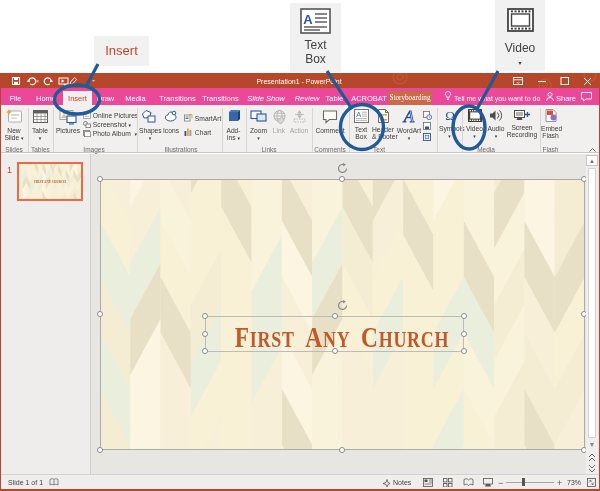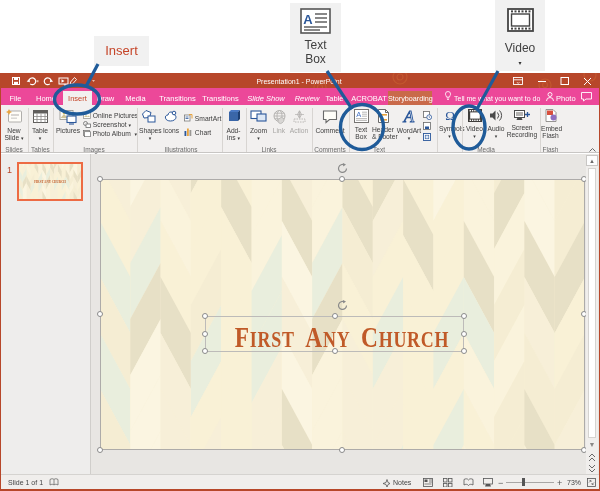--- a/index.html
+++ b/index.html
@@ -137,30 +137,30 @@
     <div class="tab" style="left:34px;width:24px;">Home</div>
     <div class="tab" style="left:63px;width:29px;background:#f2f0ef;color:#c54428;">Insert</div>
     <div class="tab" style="left:94px;width:23px;">Draw</div>
     <div class="tab" style="left:122px;width:27px;">Media</div>
     <div class="tab" style="left:157px;width:41px;">Transitions</div>
     <div class="tab" style="left:200px;width:41px;">Transitions</div>
     <div class="tab" style="left:245px;width:42px;font-style:italic;">Slide Show</div>
     <div class="tab" style="left:291px;width:32px;font-style:italic;">Review</div>
     <div class="tab" style="left:324px;width:21px;">Table</div>
     <div class="tab" style="left:350px;width:38px;">ACROBAT</div>
-    <div class="tab" style="left:388px;width:44px;background:#c96a4a;font-size:7.2px;">Storyboarding</div>
+    <div class="tab" style="left:388px;width:44px;background:#c96a4a;font-size:7.2px;font-family:Liberation Serif, serif;">Storyboarding</div>
     <svg width="12" height="17" viewBox="0 0 12 17" style="position:absolute;left:442px;top:0">
       <path d="M6 3.5 a2.6 2.6 0 0 1 2.6 2.6 c0 1.4-1.2 1.9-1.2 3 h-2.8 c0-1.1-1.2-1.6-1.2-3 A2.6 2.6 0 0 1 6 3.5z M4.8 10 h2.4 M5.1 11.5 h1.8" stroke="#fff" stroke-width="0.8" fill="none"></path>
     </svg>
     <div class="tab" style="left:454px;width:90px;text-align:left;font-size:7px;">Tell me what you want to do</div>
     <svg width="10" height="17" viewBox="0 0 10 17" style="position:absolute;left:545px;top:0">
       <circle cx="5" cy="6.5" r="2" fill="none" stroke="#fff" stroke-width="0.9"></circle>
       <path d="M1.5 13 a3.5 3.5 0 0 1 7 0" fill="none" stroke="#fff" stroke-width="0.9"></path>
     </svg>
-    <div class="tab" style="left:556px;width:24px;text-align:left;">Photo</div>
+    <div class="tab" style="left:556px;width:24px;text-align:left;">Share</div>
     <svg width="13" height="17" viewBox="0 0 13 17" style="position:absolute;left:580px;top:0">
       <path d="M1.5 4.5 h10 v6.5 h-5.5 l-2.5 2 v-2 h-2z" fill="none" stroke="#fff" stroke-width="0.9"></path>
     </svg>
   </div>
   <div class="abs" id="ribbon">
 
     <div class="bigbtn" style="left:2px;width:24px;">
       <svg width="18" height="17" viewBox="0 0 18 17">
         <rect x="3.5" y="3" width="13" height="11" rx="1" fill="#fffdf8" stroke="#b0aeac" stroke-width="1"></rect>
         <path d="M4 1 l1 2 2 1 -2 1 -1 2 -1-2 -2-1 2-1z" fill="#e8a33d"></path>

